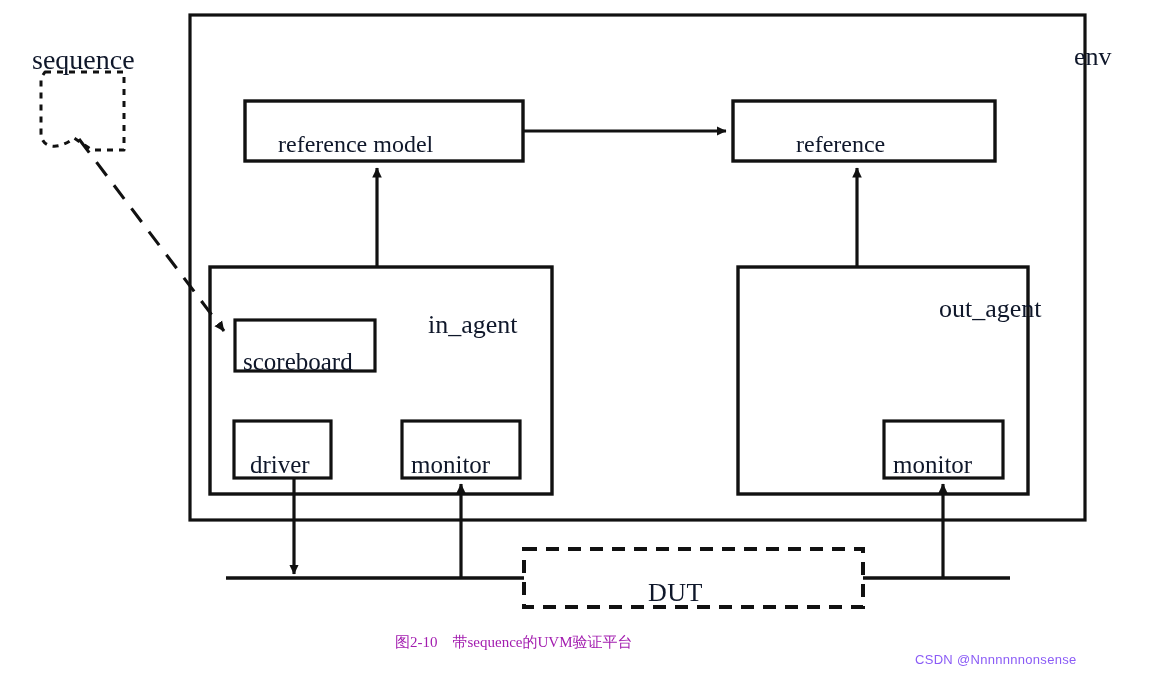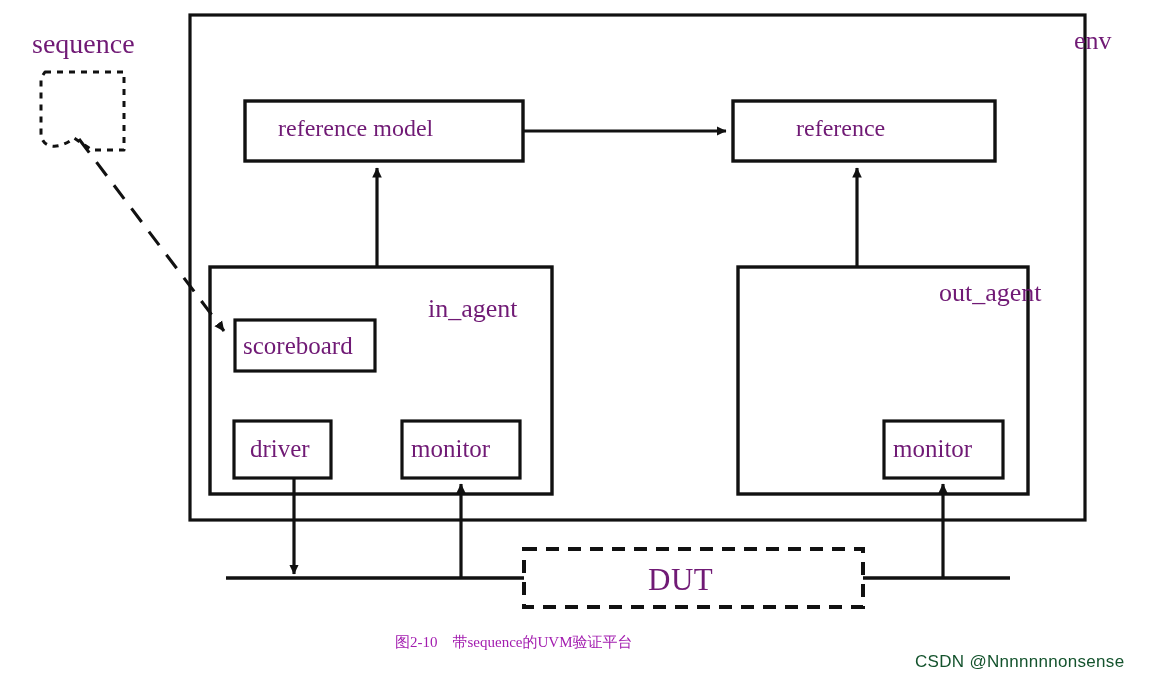--- a/index.html
+++ b/index.html
@@ -21,54 +21,55 @@
     position: absolute;
     left: 0;
     top: 0;
     width: 1152px;
     height: 677px;
   }
   .lbl {
     position: absolute;
     white-space: nowrap;
     font-family: "Liberation Serif", "DejaVu Serif", serif;
-    color: #701a75;
+    color: #0f172a;
     line-height: 1;
     pointer-events: none;
+    margin-top: 16px;
   }
   
   .box-label {
     font-size: 24px;
   }
   .box-label.small {
     font-size: 25px;
   }
   
   .corner-label {
     font-size: 26px;
   }
   .callout-label {
     font-size: 28px;
   }
   .dut-label {
-    font-size: 31px;
+    font-size: 26px;
     letter-spacing: 0.5px;
   }
   .caption {
     position: absolute;
     font-family: "Liberation Serif", "DejaVu Serif", serif;
     font-size: 15px;
     color: #a21caf;
     white-space: nowrap;
   }
   .watermark {
     position: absolute;
     font-family: "Liberation Sans", "DejaVu Sans", sans-serif;
-    font-size: 17px;
-    color: #14532d;
+    font-size: 13px;
+    color: #8b5cf6;
     white-space: nowrap;
     letter-spacing: 0.3px;
   }
 </style>
 </head>
 <body>
 
 <div id="canvas">
 
   <svg id="diagram-svg" viewBox="0 0 1152 677" xmlns="http://www.w3.org/2000/svg">

